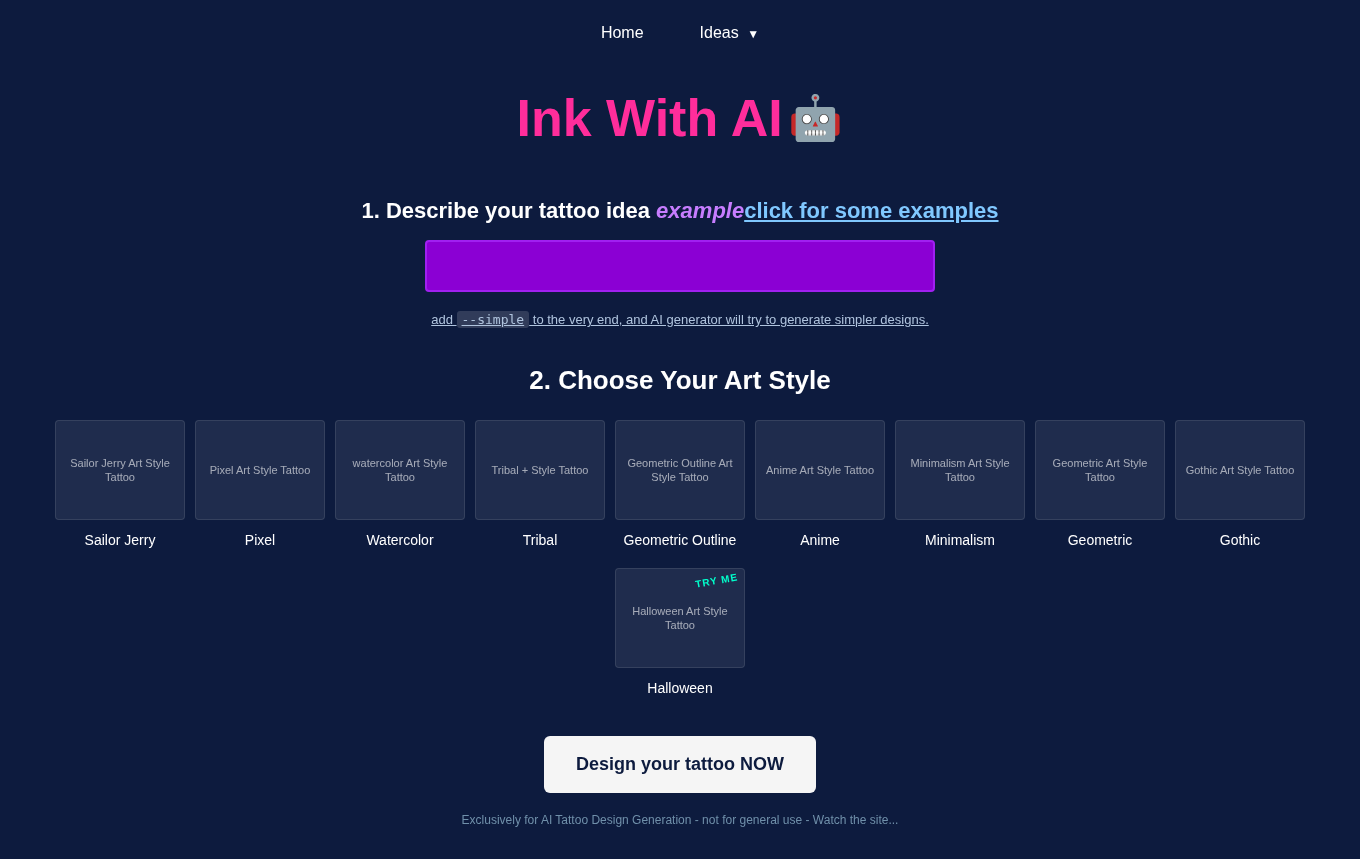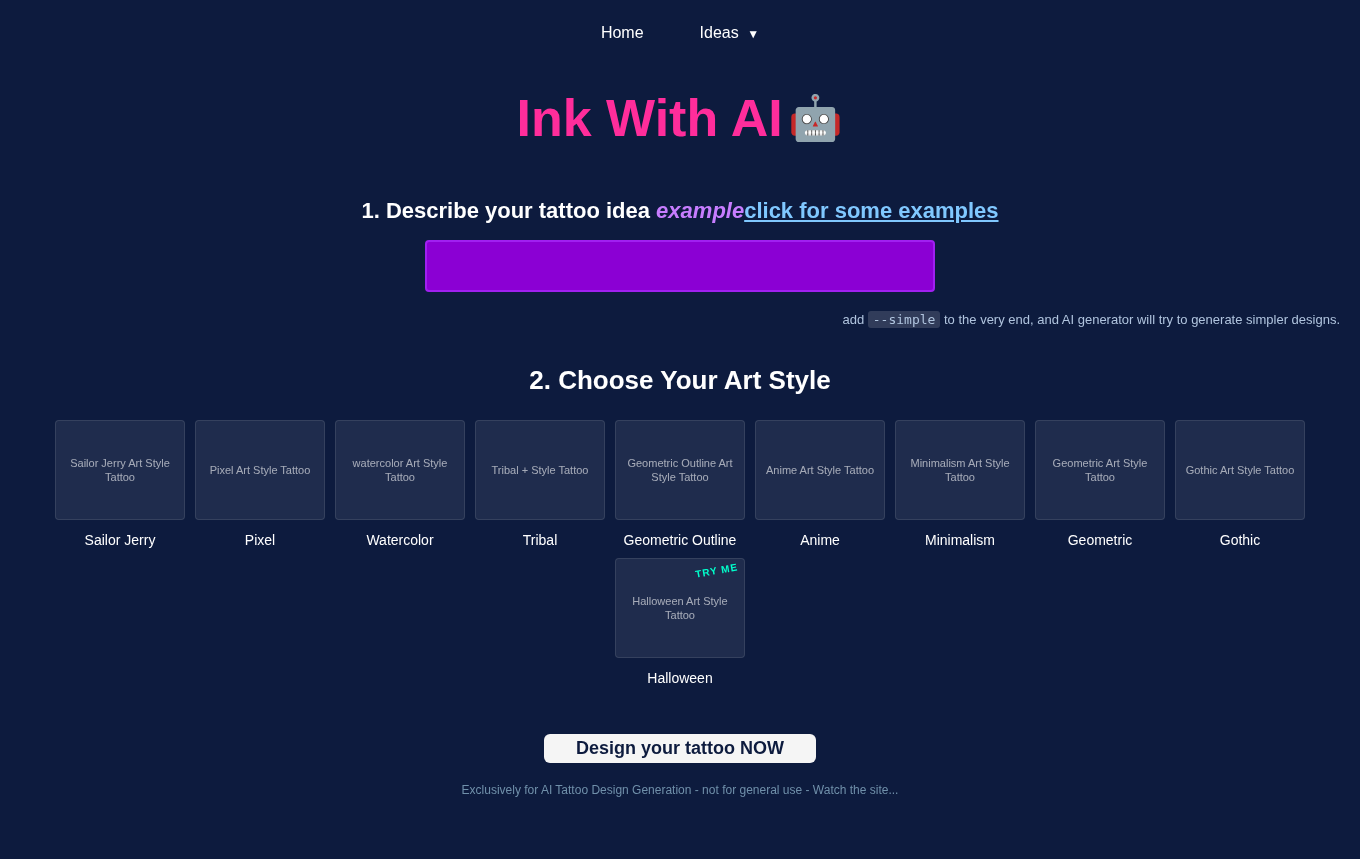--- a/index.html
+++ b/index.html
@@ -90,25 +90,26 @@
       padding: 12px;
       resize: none;
       outline: none;
     }
 
     .tattoo-textarea::placeholder {
       color: rgba(255,255,255,0.5);
     }
 
     .hint-text {
-      text-align: right;
+      text-align: center;
       font-size: 13px;
       color: #b0c4de;
       line-height: 1.8;
       margin-bottom: 4px;
+      text-decoration: underline;
     }
 
     .hint-text code {
       background: rgba(255,255,255,0.15);
       padding: 1px 5px;
       border-radius: 3px;
       font-family: monospace;
     }
 
     .hint-text a {
@@ -125,22 +126,23 @@
       font-size: 26px;
       font-weight: bold;
       color: #ffffff;
       margin-bottom: 24px;
     }
 
     .styles-grid {
       display: flex;
       flex-wrap: wrap;
       justify-content: center;
+      gap: 10px;
       max-width: 1300px;
-      margin: 8px auto;
+      margin: 0 auto;
       padding: 0 10px;
     }
 
     .style-item {
       display: flex;
       flex-direction: column;
       align-items: center;
       width: 130px;
       cursor: pointer;
     }
@@ -191,21 +193,21 @@
       display: flex;
       justify-content: center;
       padding: 30px 20px 20px;
     }
 
     .design-btn {
       background-color: #f5f5f5;
       color: #0d1b3e;
       border: none;
       border-radius: 6px;
-      padding: 4px 32px;
+      padding: 18px 32px;
       font-size: 18px;
       font-weight: bold;
       cursor: pointer;
     }
 
     .footer-hint {
       text-align: center;
       font-size: 12px;
       color: #7090aa;
       padding-bottom: 16px;

